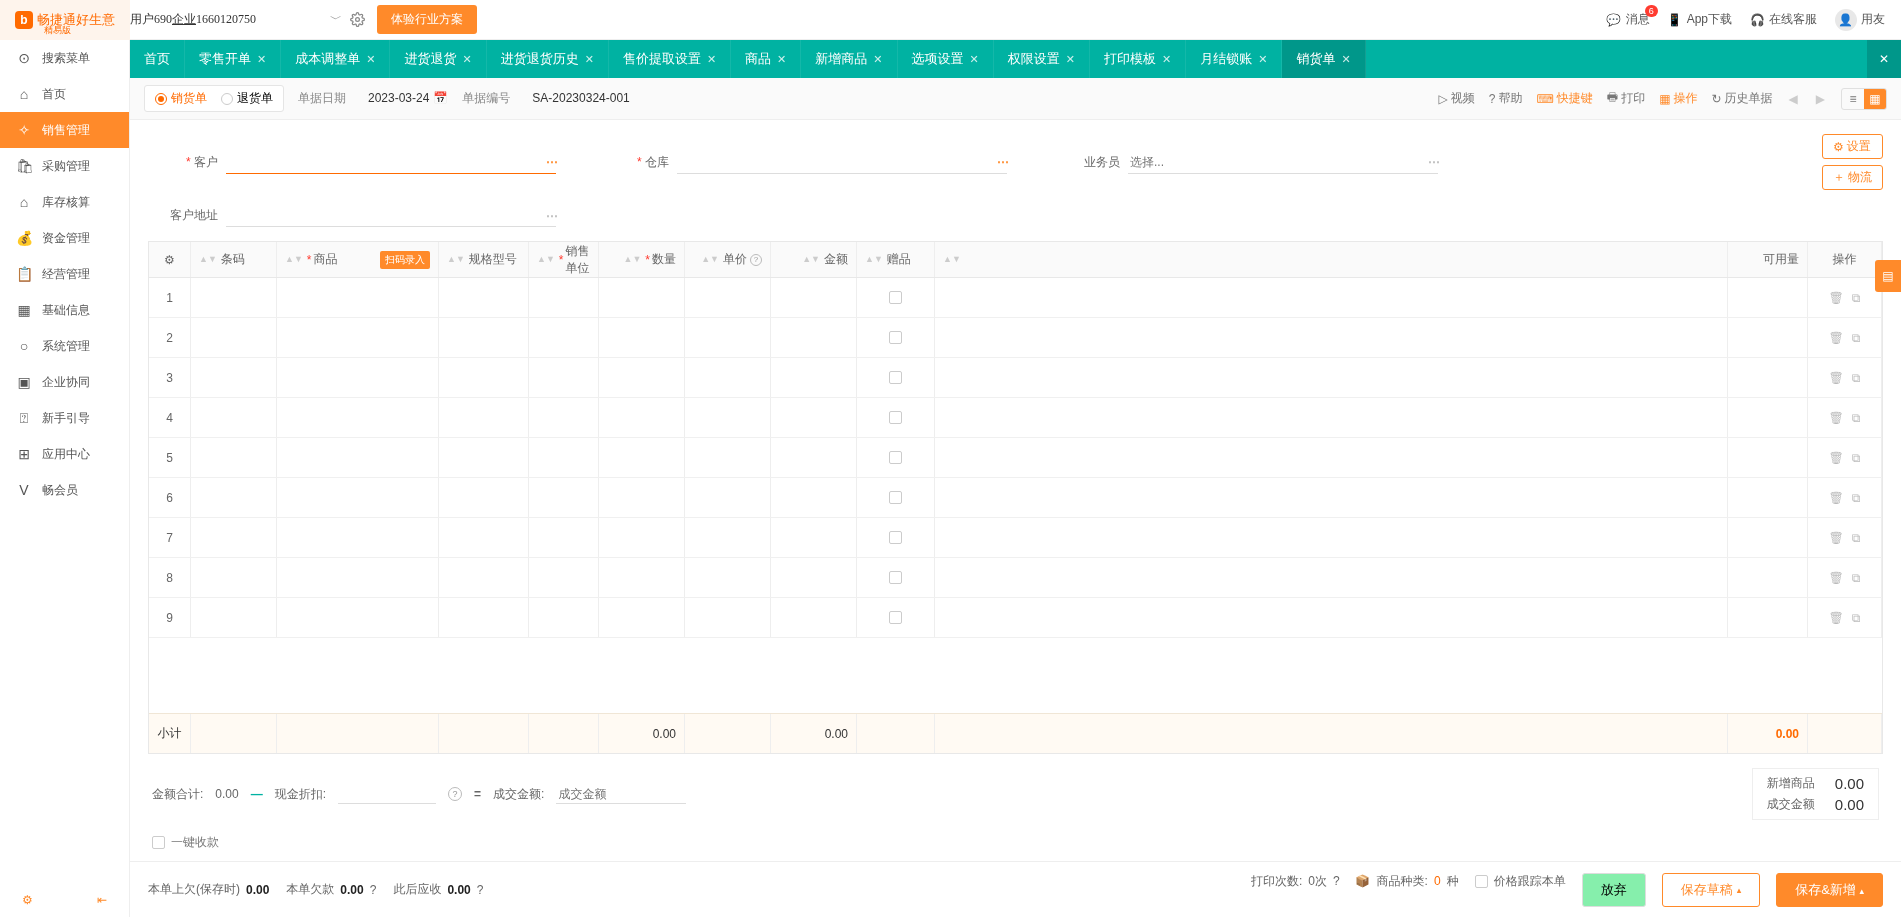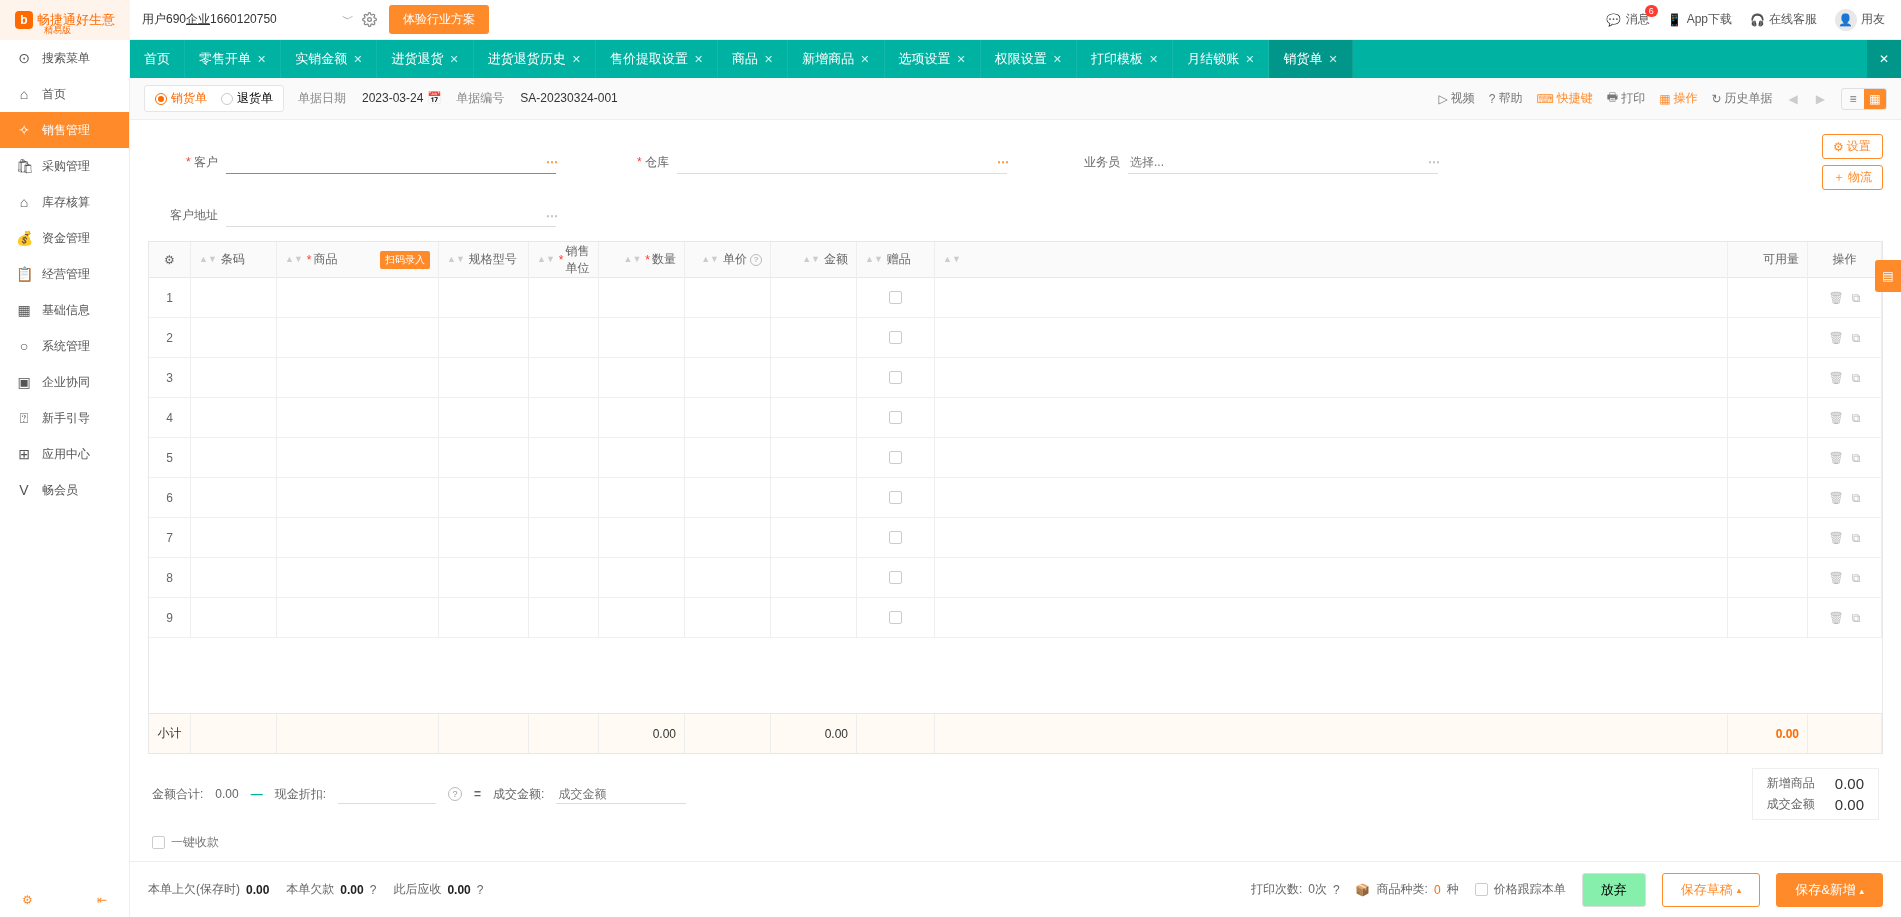--- a/index.html
+++ b/index.html
@@ -5,21 +5,21 @@
 * { box-sizing: border-box; margin: 0; padding: 0; }
 body { font-family: "Microsoft YaHei", Arial, sans-serif; font-size: 12px; color: #333; background: #fff; overflow: hidden; }
 .app { display: flex; flex-direction: column; height: 917px; width: 1901px; position: relative; }
 
 
 .top-header { height: 40px; display: flex; align-items: center; border-bottom: 1px solid #eee; }
 .logo-box { width: 130px; height: 40px; background: #fef4ec; display: flex; align-items: center; justify-content: center; gap: 4px; }
 .logo-b { width: 18px; height: 18px; background: #ff6a00; border-radius: 4px; display: flex; align-items: center; justify-content: center; color: #fff; font-weight: bold; font-size: 12px; }
 .logo-txt { color: #ff6a00; font-size: 13px; font-weight: 500; }
 .logo-sub { color: #ff6a00; font-size: 9px; position: absolute; left: 44px; top: 24px; }
-.user-select { margin-left: 12px; display: flex; align-items: flex-start; gap: 8px; min-width: 200px; }
+.user-select { margin-left: 0; display: flex; align-items: flex-start; gap: 8px; min-width: 200px; font-family: Liberation Serif, serif; }
 .user-select .uname { color: #333; }
 .user-select .uname u { text-decoration: underline; }
 .chev-down { color: #999; }
 .gear { color: #888; margin-left: 8px; cursor: pointer; }
 .promo-btn { margin-left: 12px; background: #ff8a2a; color: #fff; border: none; padding: 6px 14px; border-radius: 3px; cursor: pointer; font-size: 12px; }
 .header-right { margin-left: auto; display: flex; align-items: center; gap: 18px; padding-right: 16px; }
 .hr-item { display: flex; align-items: center; gap: 4px; color: #555; cursor: pointer; position: relative; }
 .badge { position: absolute; top: -6px; right: -8px; background: #ff3b30; color: #fff; border-radius: 8px; font-size: 9px; padding: 0 4px; line-height: 12px; min-width: 12px; text-align: center; }
 .avatar { width: 22px; height: 22px; border-radius: 50%; background: #e8e8e8; display: flex; align-items: center; justify-content: center; color: #bbb; }
 
@@ -42,21 +42,21 @@
 
 
 .subbar { height: 42px; background: #fafafa; border-bottom: 1px solid #eee; display: flex; align-items: center; padding: 0 14px; gap: 14px; }
 .radio-group { background: #fff; border: 1px solid #e5e5e5; border-radius: 3px; padding: 4px 10px; display: flex; gap: 14px; }
 .radio-opt { display: flex; align-items: center; gap: 4px; cursor: pointer; color: #000000; }
 .radio-opt.sel { color: #ff6a00; }
 .radio-dot { width: 12px; height: 12px; border: 1px solid #ccc; border-radius: 50%; display: inline-flex; align-items: center; justify-content: center; }
 .radio-opt.sel .radio-dot { border-color: #ff6a00; }
 .radio-opt.sel .radio-dot::after { content: ""; width: 6px; height: 6px; background: #ff6a00; border-radius: 50%; }
 .meta { color: #888; }
-.meta .v { color: #333; margin-left: 16px; }
+.meta .v { color: #333; margin-left: 22px; }
 .cal-icon { color: #ff8a2a; margin-left: 4px; }
 .subbar-right { margin-left: auto; display: flex; align-items: center; gap: 14px; color: #777; }
 .subbar-right .lk { display: flex; align-items: center; gap: 3px; cursor: pointer; }
 .subbar-right .orange { color: #ff8a2a; }
 .view-toggle { display: flex; border: 1px solid #e0e0e0; border-radius: 3px; overflow: hidden; }
 .view-toggle span { width: 22px; height: 20px; display: flex; align-items: center; justify-content: center; cursor: pointer; }
 .view-toggle .on { background: #ff8a2a; color: #fff; }
 .nav-ar { color: #ccc; cursor: pointer; padding: 0 2px; }
 
 
@@ -116,21 +116,21 @@
 .totals-right { margin-left: auto; border: 1px solid #eee; padding: 6px 14px; display: flex; flex-direction: column; gap: 4px; min-width: 120px; }
 .totals-right .r { display: flex; justify-content: space-between; gap: 20px; }
 .totals-right .amt { font-size: 15px; color: #333; }
 
 .onekey { display: flex; align-items: center; gap: 6px; padding: 4px 4px 10px; color: #777; }
 
 
 .bottombar { height: 56px; border-top: 1px solid #eee; background: #fff; display: flex; align-items: center; padding: 0 18px; gap: 17px; }
 .bb-item { color: #666; display: flex; align-items: center; gap: 6px; }
 .bb-item b { color: #222; font-weight: 600; }
-.bb-right { margin-left: auto; display: flex; align-items: center; gap: 16px; }
+.bb-right { margin-left: auto; display: flex; align-items: flex-start; gap: 16px; }
 .bb-right .cnt0 { color: #ff6a00; }
 .btn { padding: 7px 18px; border-radius: 3px; cursor: pointer; font-size: 13px; border: 1px solid #ddd; background: #86efac; }
 .btn.ghost-o { border-color: #ff8a2a; color: #ff8a2a; background: #fff; display: flex; align-items: center; gap: 4px; }
 .btn.primary { background: #ff8a2a; color: #fff; border-color: #ff8a2a; }
 .caret-up { font-size: 9px; }
 
 
 .float-right { position: absolute; right: 0; top: 260px; width: 26px; height: 32px; background: #ff8a2a; border-radius: 3px 0 0 3px; display: flex; align-items: center; justify-content: center; color: #fff; cursor: pointer; }
 
 svg { display: block; }
@@ -246,21 +246,21 @@
       <div class="tabstrip">
         <div id="tabs-host" style="display:flex">
             <div class="tab">
               <span>首页</span>
             </div>
             <div class="tab">
               <span>零售开单</span>
               <span class="x">✕</span>
             </div>
             <div class="tab">
-              <span>实销金额</span>
+              <span>成本调整单</span>
               <span class="x">✕</span>
             </div>
             <div class="tab">
               <span>进货退货</span>
               <span class="x">✕</span>
             </div>
             <div class="tab">
               <span>进货退货历史</span>
               <span class="x">✕</span>
             </div>

